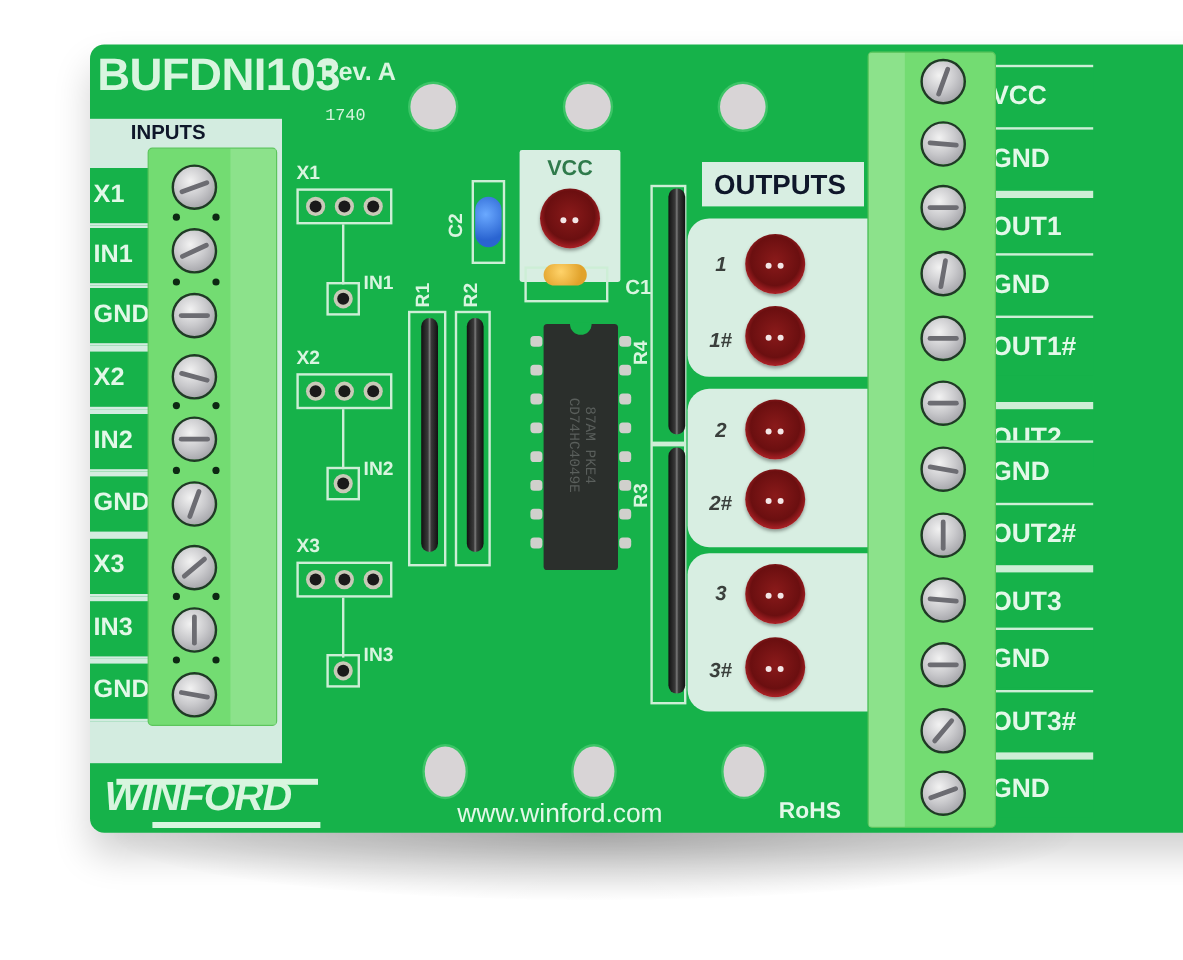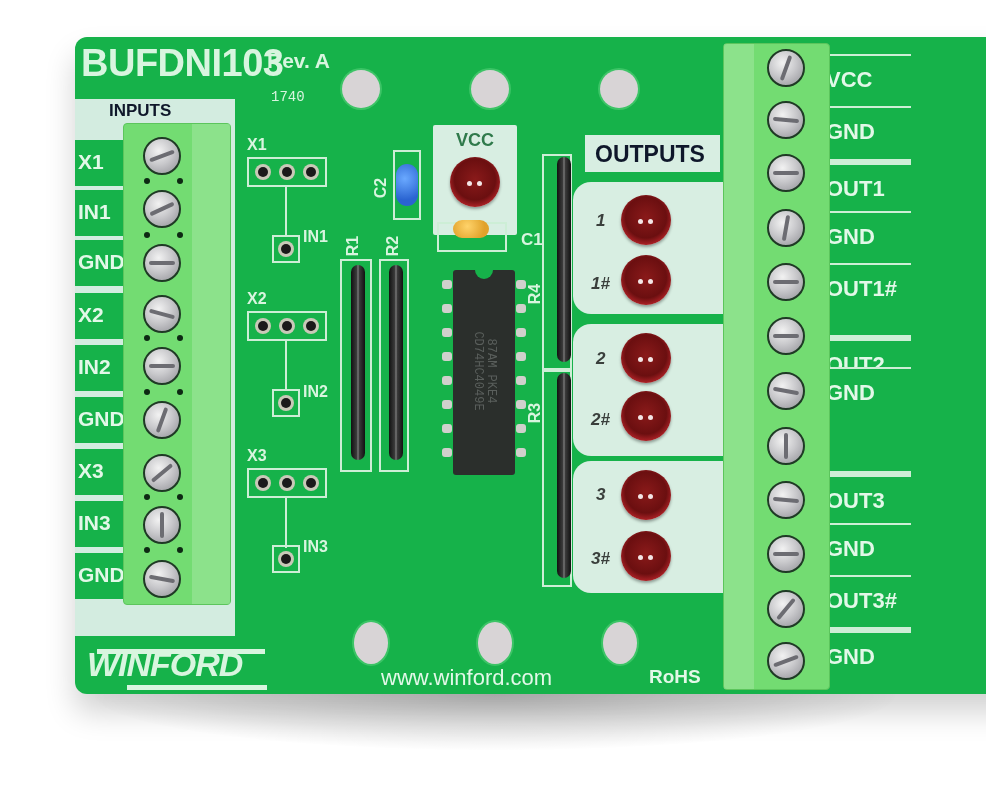--- a/index.html
+++ b/index.html
@@ -248,20 +248,23 @@
     </div>
   <div class="out-label-cell" style="top:226px;">
       <span class="out-label">OUT1#</span>
     </div>
   <div class="out-label-cell" style="top:278px;border-top-width:6px;margin-top:20px;">
       <span class="out-label">OUT2</span>
     </div>
   <div class="out-label-cell" style="top:330px;">
       <span class="out-label">GND</span>
     </div>
+  <div class="out-label-cell" style="top:382px;">
+      <span class="out-label">OUT2#</span>
+    </div>
   <div class="out-label-cell" style="top:434px;border-top-width:6px;">
       <span class="out-label">OUT3</span>
     </div>
   <div class="out-label-cell" style="top:486px;">
       <span class="out-label">GND</span>
     </div>
   <div class="out-label-cell" style="top:538px;">
       <span class="out-label">OUT3#</span>
     </div>
   <div class="out-label-cell" style="top:590px;border-top-width:6px;">

